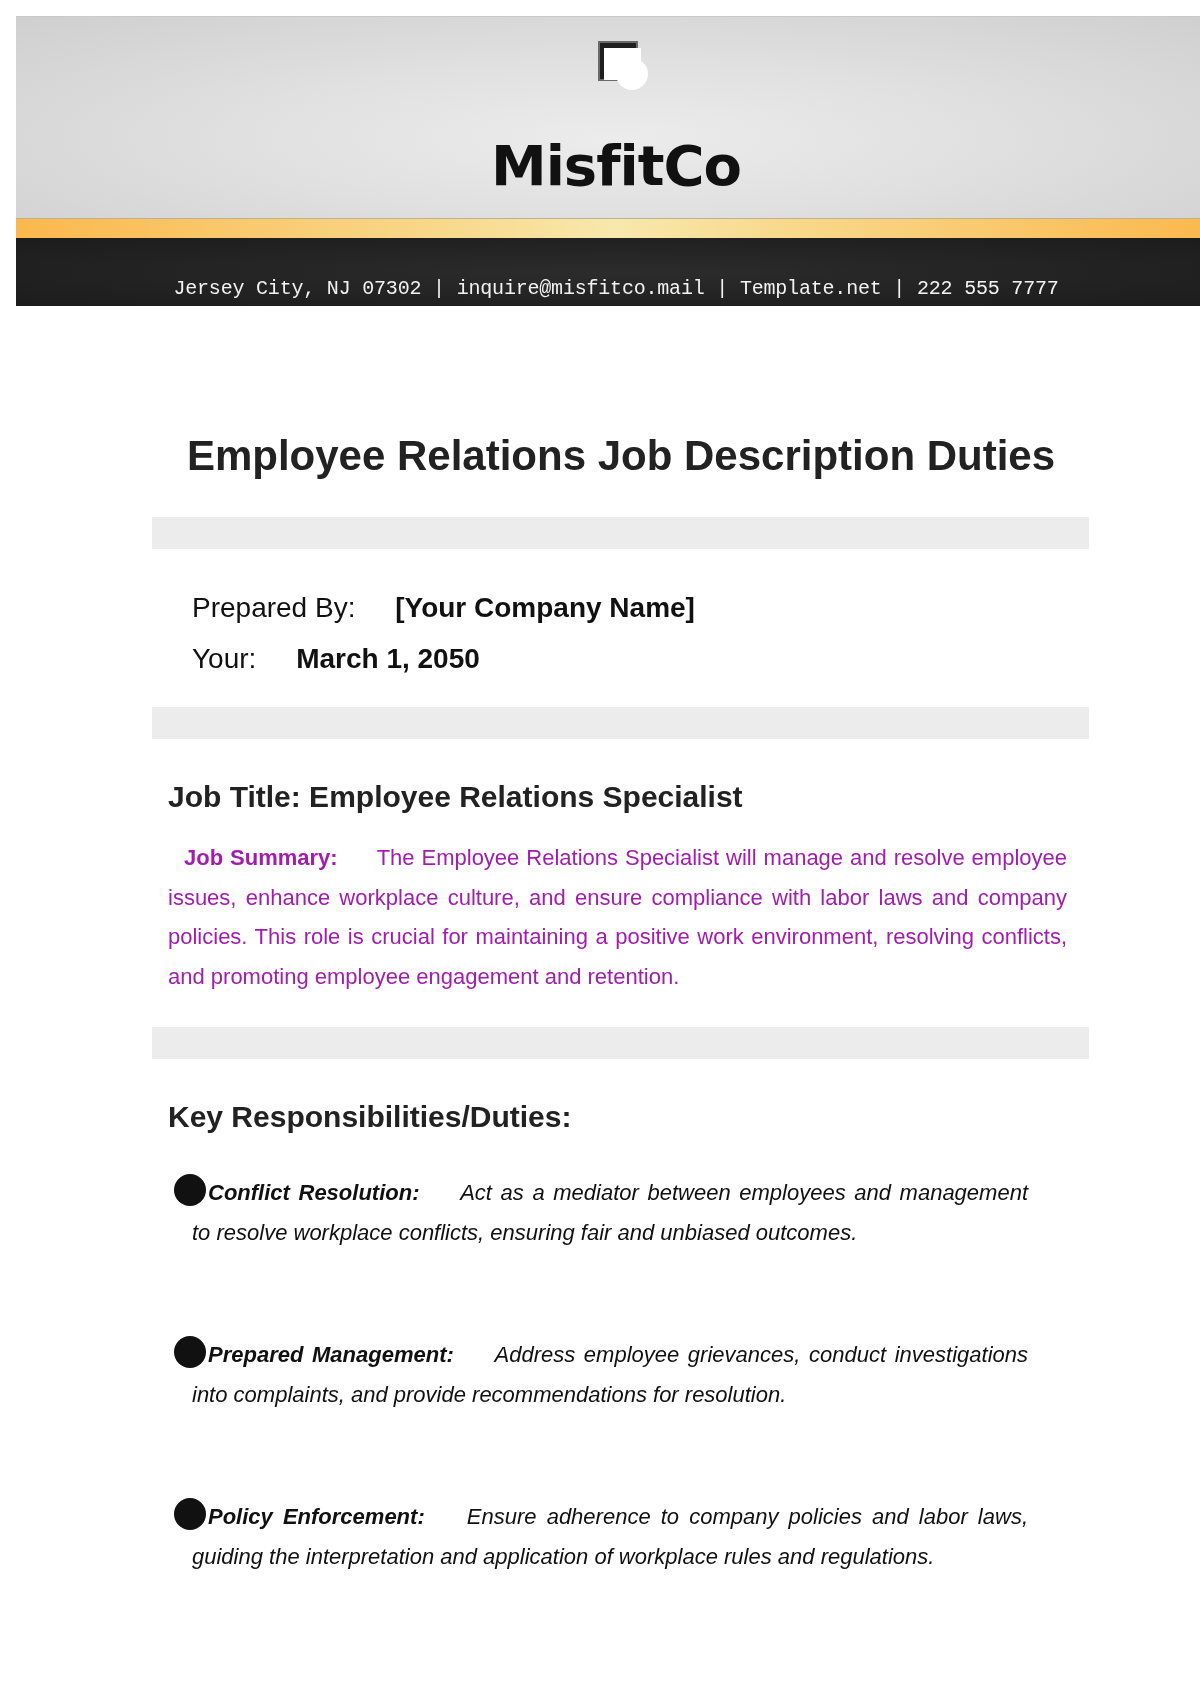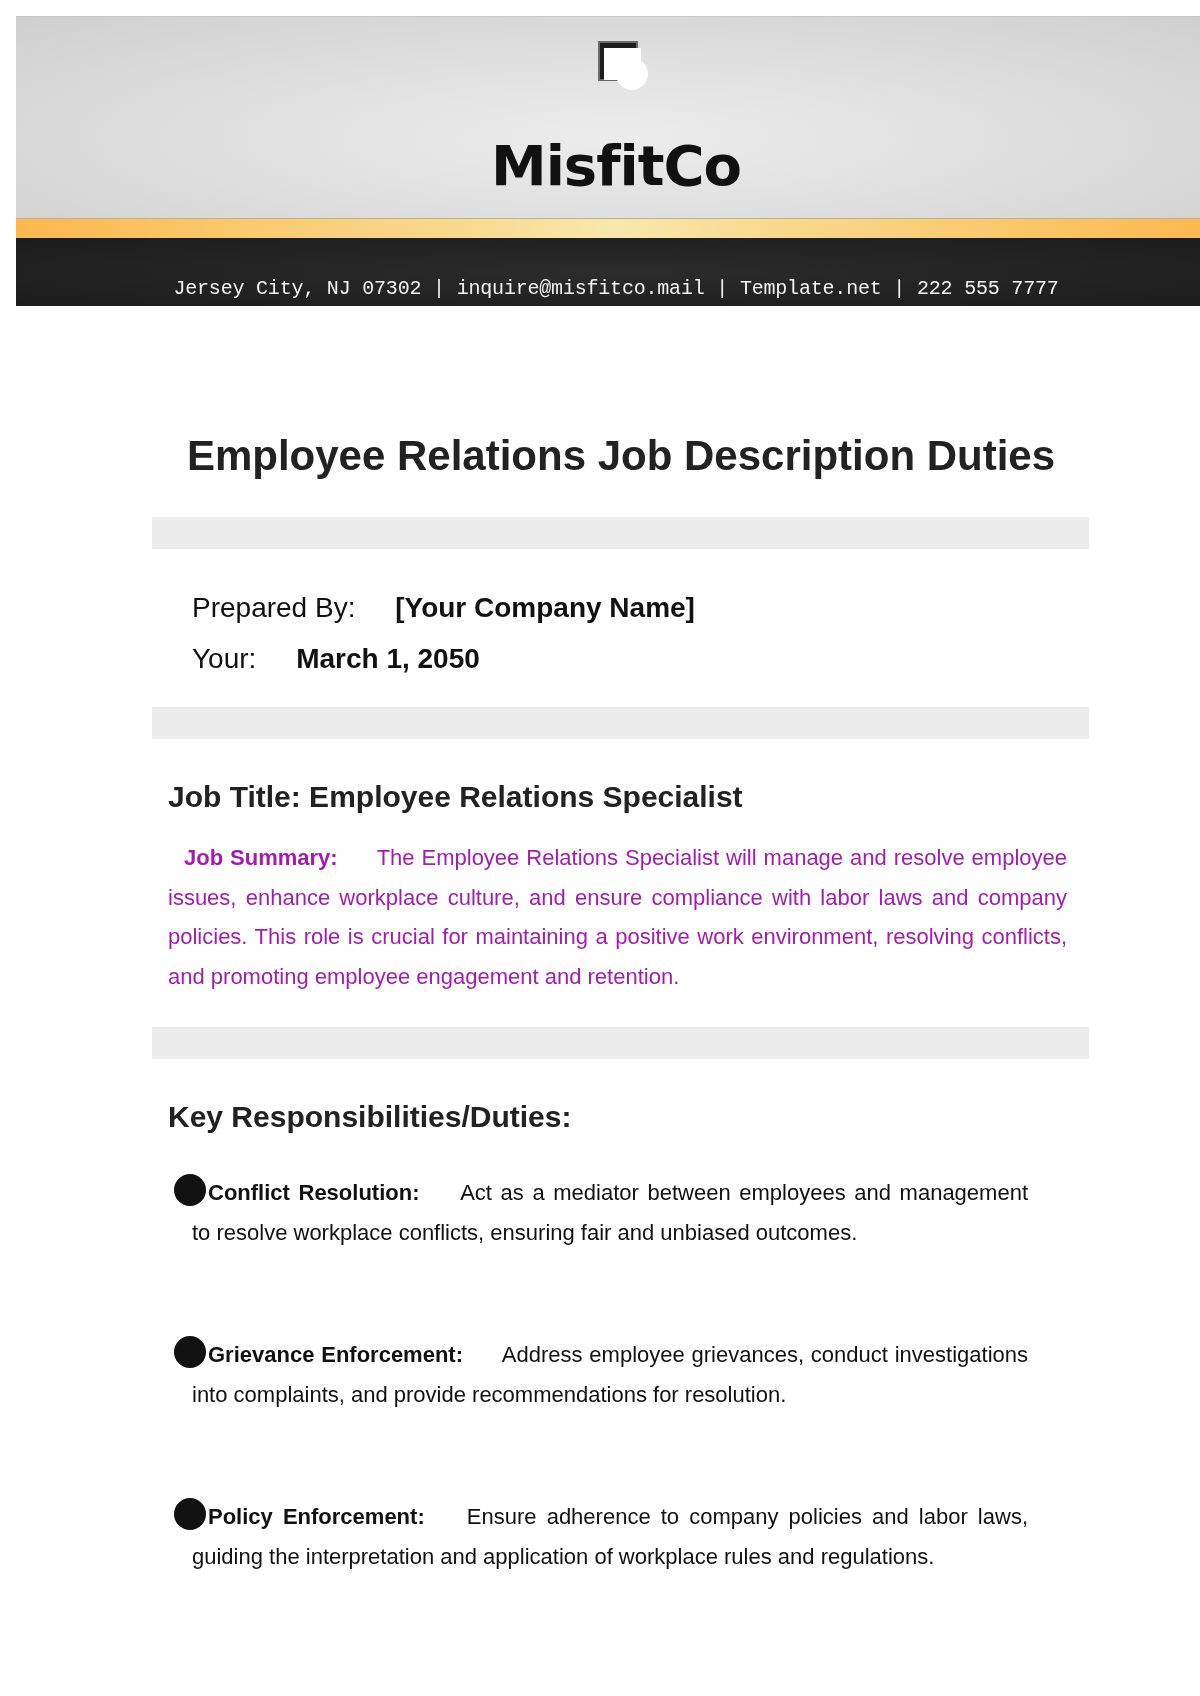--- a/index.html
+++ b/index.html
@@ -64,20 +64,21 @@
       position: absolute; left: 136px; top: 806px; width: 931px;
       font-size: 22px; line-height: 39.5px; text-align: justify; color: #a21caf;
     }
     .summary b { font-weight: bold; }
 
     .duties { position: absolute; left: 136px; top: 1125px; width: 908px; }
     .duty {
       position: relative; padding-left: 24px;
       font-size: 22px; line-height: 39.5px; text-align: justify; color: #111;
       margin-bottom: 51px;
+      font-style: italic;
     }
     .duty .bullet {
       position: absolute; left: 6px; top: 17px; width: 6px; height: 6px; border-radius: 50%; background: #111;
     }
     .duty b { font-weight: bold; }
   </style>
 </head>
 <body>
 
 <div class="header-top">
@@ -119,21 +120,21 @@
 <div class="section-heading" style="top:1068px;">Key Responsibilities/Duties:</div>
 
 <div class="duties">
   <div class="duty">
     <span class="bullet"></span>
     <b>Conflict Resolution:</b>
     <span>Act as a mediator between employees and management to resolve workplace conflicts, ensuring fair and unbiased outcomes.</span>
   </div>
   <div class="duty">
     <span class="bullet"></span>
-    <b>Grievance Enforcement:</b>
+    <b>Prepared Management:</b>
     <span>Address employee grievances, conduct investigations into complaints, and provide recommendations for resolution.</span>
   </div>
   <div class="duty">
     <span class="bullet"></span>
     <b>Policy Enforcement:</b>
     <span>Ensure adherence to company policies and labor laws, guiding the interpretation and application of workplace rules and regulations.</span>
   </div>
 </div>
 
 </body></html>

